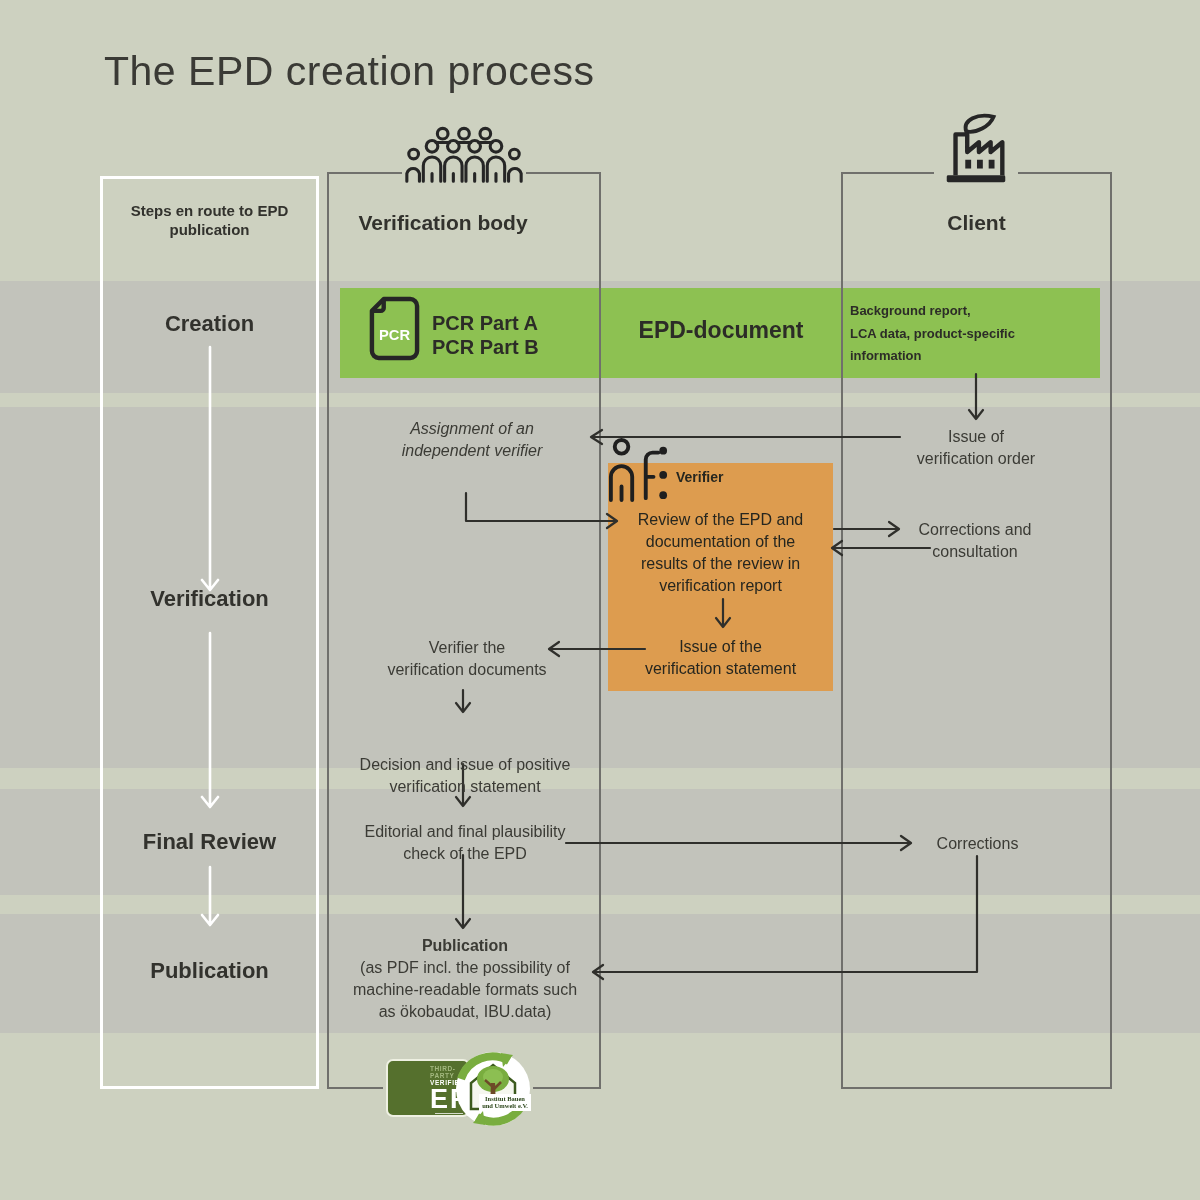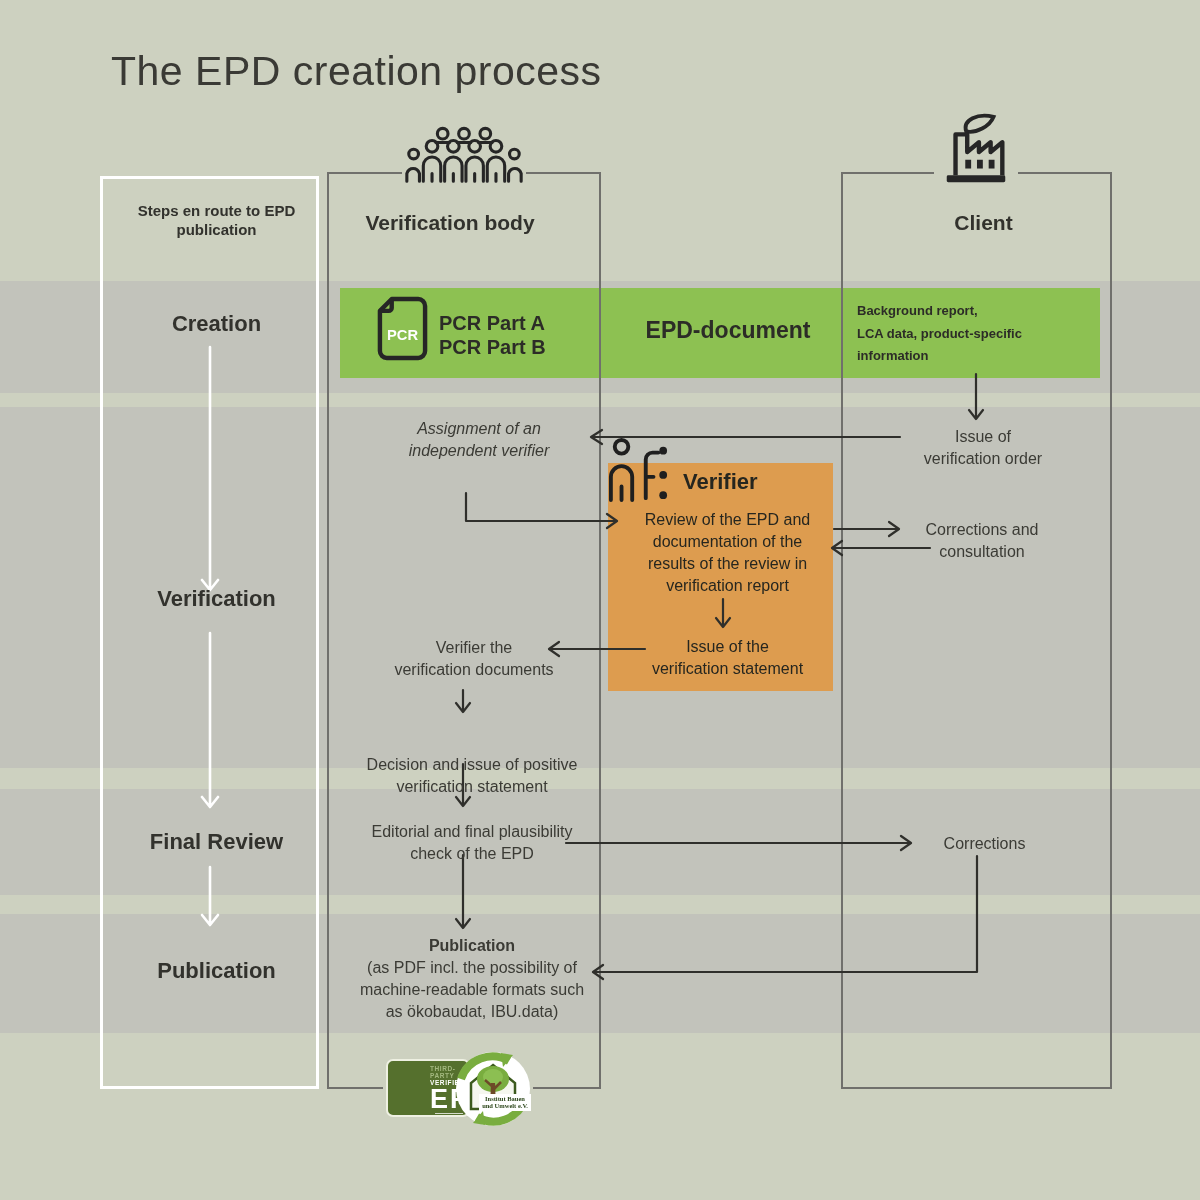--- a/index.html
+++ b/index.html
@@ -15,31 +15,31 @@
   
   .green-band{position:absolute;left:340px;top:288px;width:760px;height:90px;background:#8dc152;z-index:1;}
   
   .colbox{position:absolute;top:172px;height:917px;z-index:2;box-sizing:border-box;background:transparent;}
   .box-left{left:100px;top:176px;height:913px;width:219px;border:3px solid #ffffff;}
   .box-mid{left:327px;width:274px;border:2px solid #70706c;}
   .box-client{left:841px;width:271px;border:2px solid #70706c;}
   
   .arrows{position:absolute;left:0;top:0;z-index:3;pointer-events:none;}
   
-  .txt{position:absolute;z-index:4;color:#32322d;margin-left:7px;}
+  .txt{position:absolute;z-index:4;color:#32322d;}
   .title{left:104px;top:48px;font-size:41px;font-weight:300;letter-spacing:.5px;color:#3a3a35;}
   .steps-header{left:103px;top:201px;width:213px;text-align:center;font-weight:bold;font-size:15px;line-height:19px;}
   .row-label{left:100px;width:219px;text-align:center;font-weight:bold;font-size:22px;}
   .col-header{text-align:center;font-weight:bold;font-size:21px;}
   .flow{font-size:16px;line-height:22px;text-align:center;color:#3b3b35;}
   .band-txt{font-weight:bold;color:#2c2c27;}
   .icon-mask{position:absolute;background:#cdd1c0;z-index:5;display:flex;align-items:center;justify-content:center;}
   
   .orange-box{position:absolute;left:608px;top:463px;width:225px;height:228px;background:#dd9c4f;z-index:2;}
-  .verifier-title{left:676px;top:469px;font-weight:bold;font-size:22px;color:#26261f;}
+  .verifier-title{left:676px;top:469px;font-weight:bold;font-size:14px;color:#26261f;}
   
   .logo-wrap{position:absolute;left:383px;top:1049px;width:150px;height:84px;background:#cdd1c0;z-index:5;}
   .epd-badge{position:absolute;left:3px;top:10px;width:84px;height:58px;background:#55702d;border:2px solid #eef0e2;border-radius:7px;box-sizing:border-box;text-align:left;overflow:hidden;padding-left:42px;}
   .badge-top{margin-top:4px;font-size:6.5px;font-weight:bold;letter-spacing:.6px;color:#a3b87f;}
   .badge-top .w{color:#ffffff;}
   .badge-epd{font-size:27px;font-weight:bold;color:#ffffff;letter-spacing:2px;line-height:26px;}
   .badge-std{margin:1px 5px 0 5px;border-top:1px solid rgba(255,255,255,.75);padding-top:2px;font-size:6px;letter-spacing:.4px;color:#c9d6a8;font-weight:bold;}
   .ibu-circle{position:absolute;left:70px;top:0px;}
 </style>
 </head>
@@ -119,21 +119,21 @@
     <svg width="78" height="78" viewBox="0 0 80 80" fill="none" stroke="#262626">
       <path d="M30,21 C26,9 42,2 58,6 C54,16 40,23 30,21 Z" stroke-width="4"></path>
       <path d="M19,66 V24 H31 V42 L43,32 V42 L55,32 V42 L67,32 V66" stroke-width="4.5" stroke-linejoin="round"></path>
       <rect x="29" y="50" width="6" height="9" fill="#262626" stroke="none"></rect>
       <rect x="41" y="50" width="6" height="9" fill="#262626" stroke="none"></rect>
       <rect x="53" y="50" width="6" height="9" fill="#262626" stroke="none"></rect>
       <rect x="10" y="66" width="60" height="7" rx="1.5" fill="#262626" stroke="none"></rect>
     </svg>
   </div>
 
-  <div class="abs" style="left:376px;top:295px;z-index:4;">
+  <div class="abs" style="left:368px;top:295px;z-index:4;">
     <svg width="53" height="67" viewBox="0 0 54 66" fill="none" stroke="#262626">
       <path d="M16,3 H43 a7,7 0 0 1 7,7 V56 a7,7 0 0 1 -7,7 H11 a7,7 0 0 1 -7,-7 V15 Z" stroke-width="4.5" stroke-linejoin="round"></path>
       <path d="M16,3 V12 a3,3 0 0 1 -3,3 H4" stroke-width="4.5" stroke-linejoin="round"></path>
       <text x="27" y="45" text-anchor="middle" font-size="15" font-weight="bold" fill="#ffffff" stroke="none" font-family="Liberation Sans, sans-serif">PCR</text>
     </svg>
   </div>
   <div class="txt band-txt" style="left:432px;top:311px;font-size:20px;line-height:24px;">
       <div>PCR Part A</div>
       <div>PCR Part B</div>
     </div>

